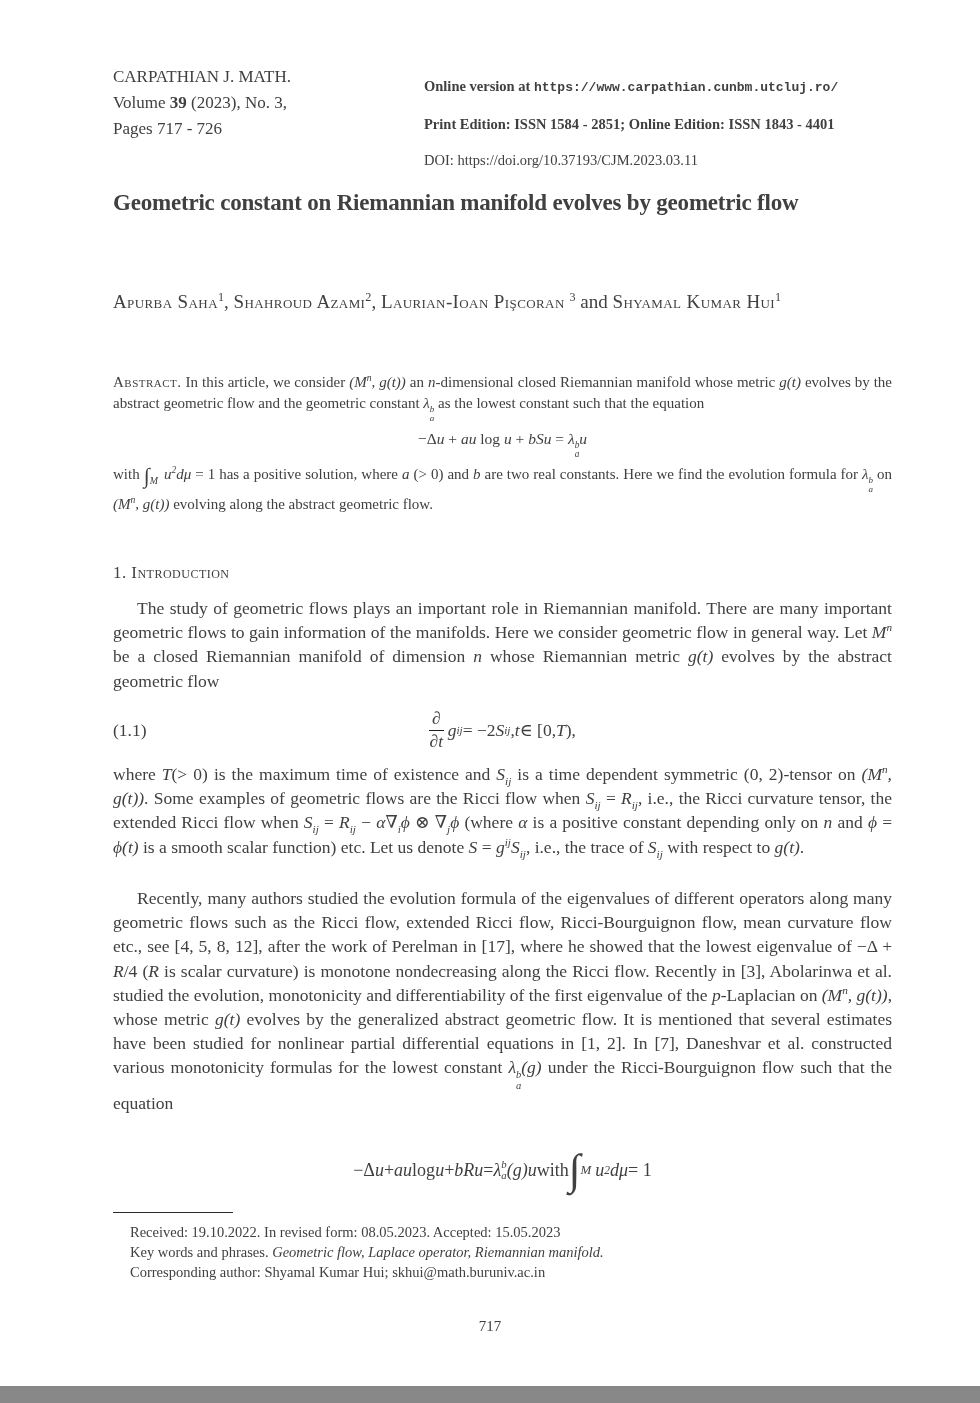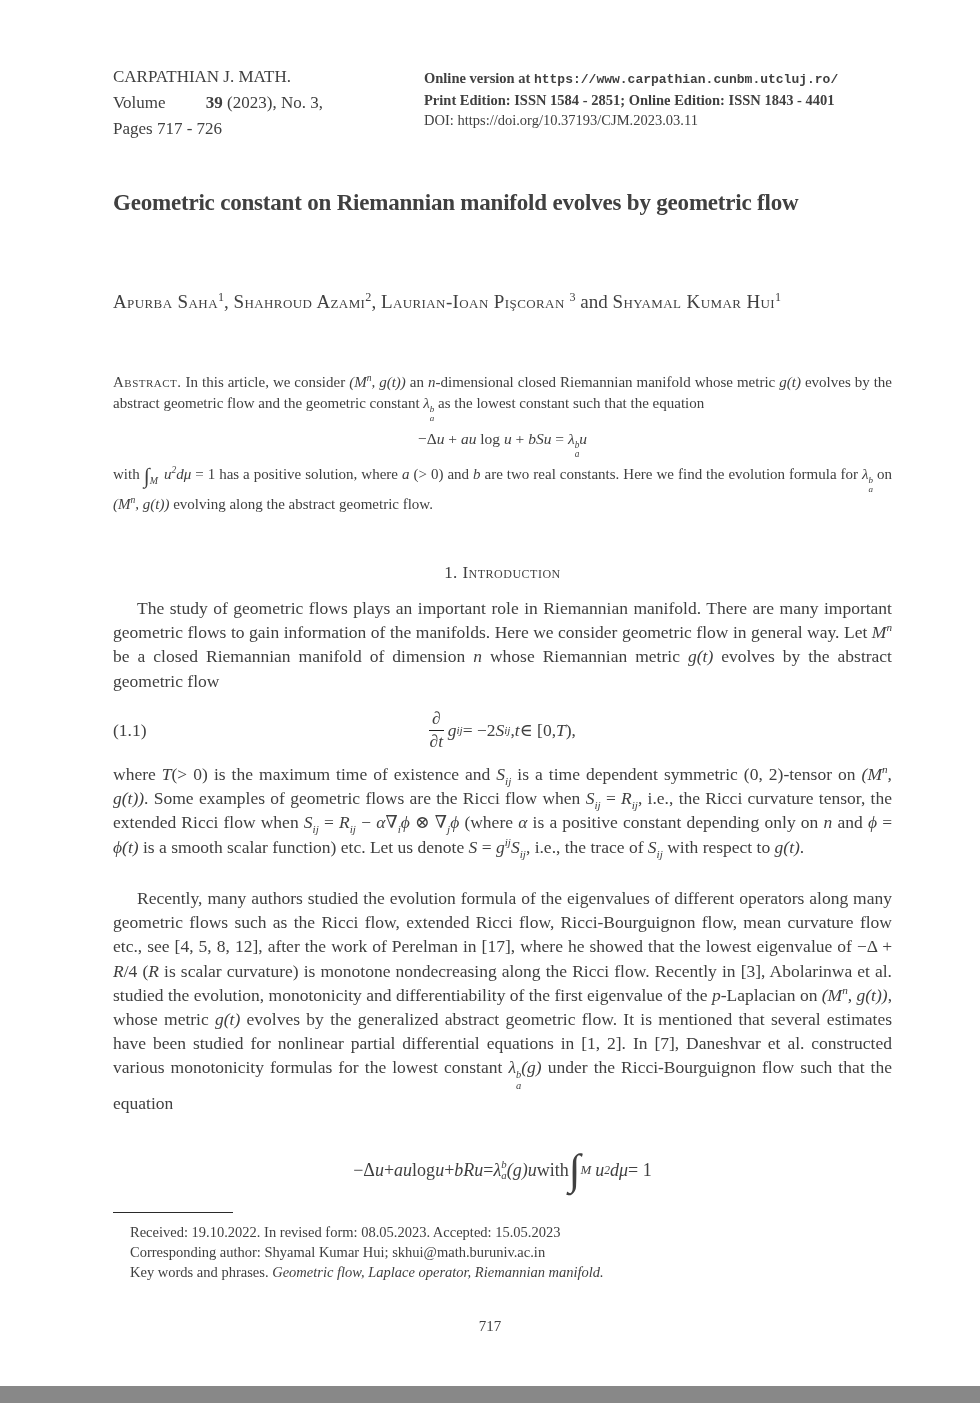--- a/index.html
+++ b/index.html
@@ -7,51 +7,51 @@
     position:relative;
     width:980px; height:1386px;
     margin:0 auto;
     background:#ffffff;
     color:#404040;
     font-family:"Liberation Serif","DejaVu Serif",serif;
     overflow:hidden;
   }
   
   .header-left { position:absolute; top:64px; left:113px; font-size:17px; line-height:26px; }
-  .header-right { position:absolute; top:68px; left:424px; font-size:14.5px; line-height:20px; }
+  .header-right { position:absolute; top:68px; left:424px; font-size:14.5px; line-height:36px; }
   .hr-bold { font-weight:bold; }
   .hr-mono { font-family:"Liberation Mono","DejaVu Sans Mono",monospace; font-weight:bold; font-size:13px; }
   
   .title {
     position:absolute; top:184px; left:113px; width:790px;
     font-size:23px; font-weight:bold; line-height:38px; letter-spacing:-0.2px;
   }
   .authors { position:absolute; top:288px; left:113px; width:779px; font-size:19px; line-height:28px; }
   
   .abstract { position:absolute; top:372px; left:113px; width:779px; font-size:15px; line-height:21px; text-align:justify; }
   .abstract-eq { text-align:center; margin:5px 0 4px 0; font-size:15.5px; }
   
-  .section-heading { position:absolute; top:563px; left:113px; width:779px; text-align:center; font-size:17px; letter-spacing:0.4px; }
+  .section-heading { position:absolute; top:563px; left:113px; width:779px; font-size:17px; letter-spacing:0.4px; }
   .body-par { position:absolute; left:113px; width:779px; font-size:17.5px; line-height:24.2px; text-align:justify; }
   .par-1 { top:596px; }
   .par-1 .indent, .par-3 .indent { display:inline-block; width:24px; }
   .par-2 { top:762px; }
   .par-3 { top:886px; }
   
   .eq-row { position:absolute; top:700px; left:113px; width:779px; height:60px; font-size:17.5px; }
   .eq-number { position:absolute; left:0; top:20px; }
   .eq-center { position:absolute; left:0; right:0; top:0; height:60px; display:flex; align-items:center; justify-content:center; }
   .display-eq { position:absolute; top:1138px; left:113px; width:779px; height:64px; font-size:18px; display:flex; align-items:center; justify-content:center; }
   
   .footnote-rule { position:absolute; top:1212px; left:113px; width:120px; border-top:1.4px solid #2a2a2a; }
   .footnotes { position:absolute; top:1222px; left:130px; width:765px; font-size:14.5px; line-height:20px; }
   .page-number { position:absolute; top:1318px; left:0; width:980px; text-align:center; font-size:15px; }
   
   .s-i    { font-style:italic; }
-  .s-b    { font-weight:bold;margin-left:36px; }
+  .s-b    { font-weight:bold; }
   .s-sc   { font-variant:small-caps; letter-spacing:0.4px; }
   .s-sup  { vertical-align:super; font-size:0.64em; line-height:0; }
   .s-isup { font-style:italic; vertical-align:super; font-size:0.64em; line-height:0; }
   .s-isub { font-style:italic; vertical-align:sub; font-size:0.64em; line-height:0; }
   .s-int  { font-size:1.45em; line-height:0; vertical-align:-0.18em; }
   .s-intsub { font-style:italic; font-size:0.66em; vertical-align:-0.55em; line-height:0; margin-right:2px; }
   .s-bigint { font-size:2.4em; line-height:0; vertical-align:-0.42em; font-weight:normal; }
   .s-bintsub { font-style:italic; font-size:0.72em; vertical-align:-1.05em; line-height:0; margin-right:4px; }
   .ss { display:inline-flex; flex-direction:column; vertical-align:-0.42em; font-size:0.6em; line-height:1.02; font-style:italic; text-align:left; }
   .frac { display:inline-flex; flex-direction:column; vertical-align:middle; text-align:center; line-height:1.12; margin-right:4px; font-style:italic; }
@@ -145,19 +145,19 @@
       <span class="s-bintsub">M</span>
       <span class="s-i">u</span>
       <span class="s-isup">2</span>
       <span class="s-i">dμ</span>
       <span> = 1</span>
     </div>
 
   <div class="footnote-rule"></div>
   <div class="footnotes">
     <div><span>Received: 19.10.2022.  In revised form: 08.05.2023.  Accepted: 15.05.2023</span></div>
+    <div><span>Key words and phrases. </span><span class="s-i">Geometric flow, Laplace operator, Riemannian manifold.</span></div>
     <div><span>Corresponding author: Shyamal Kumar Hui; skhui@math.buruniv.ac.in</span></div>
-    <div><span>Key words and phrases. </span><span class="s-i">Geometric flow, Laplace operator, Riemannian manifold.</span></div>
   </div>
 
   <div class="page-number">717</div>
 
 </div>
 
 </body></html>

